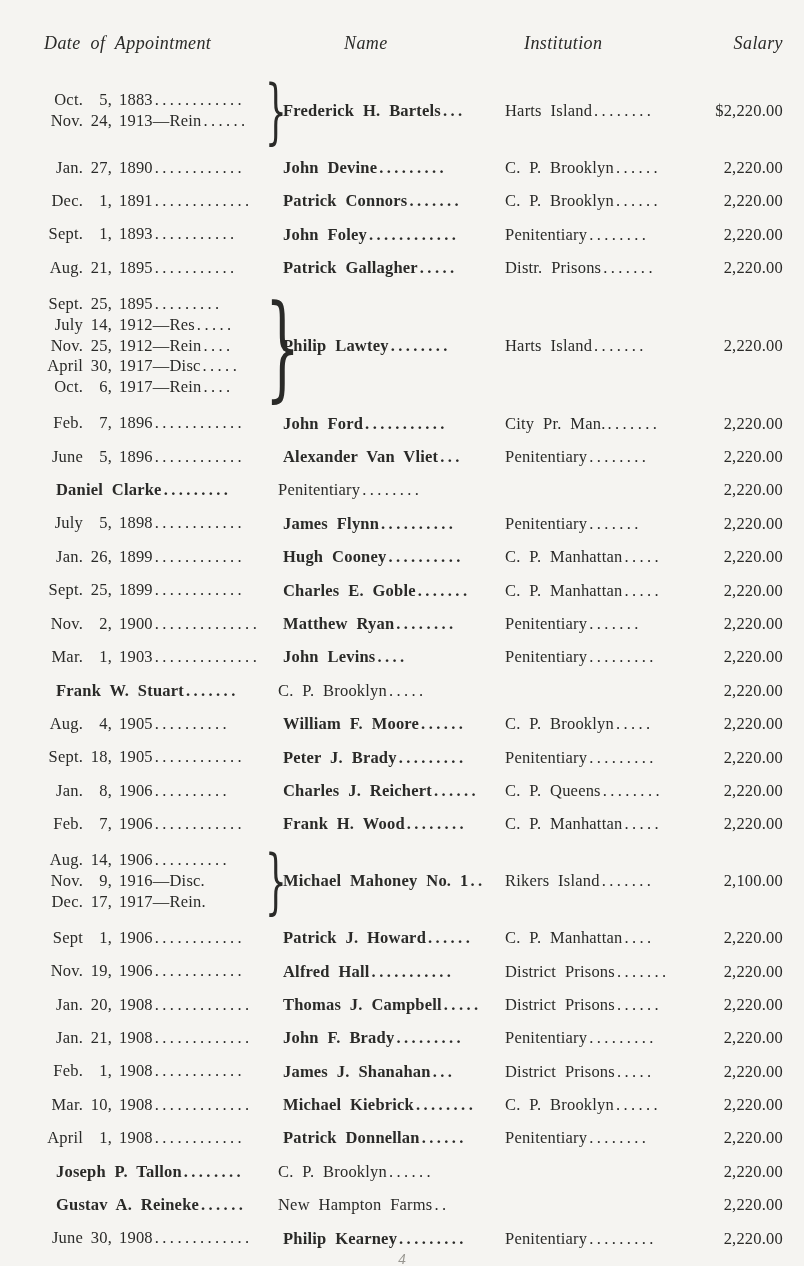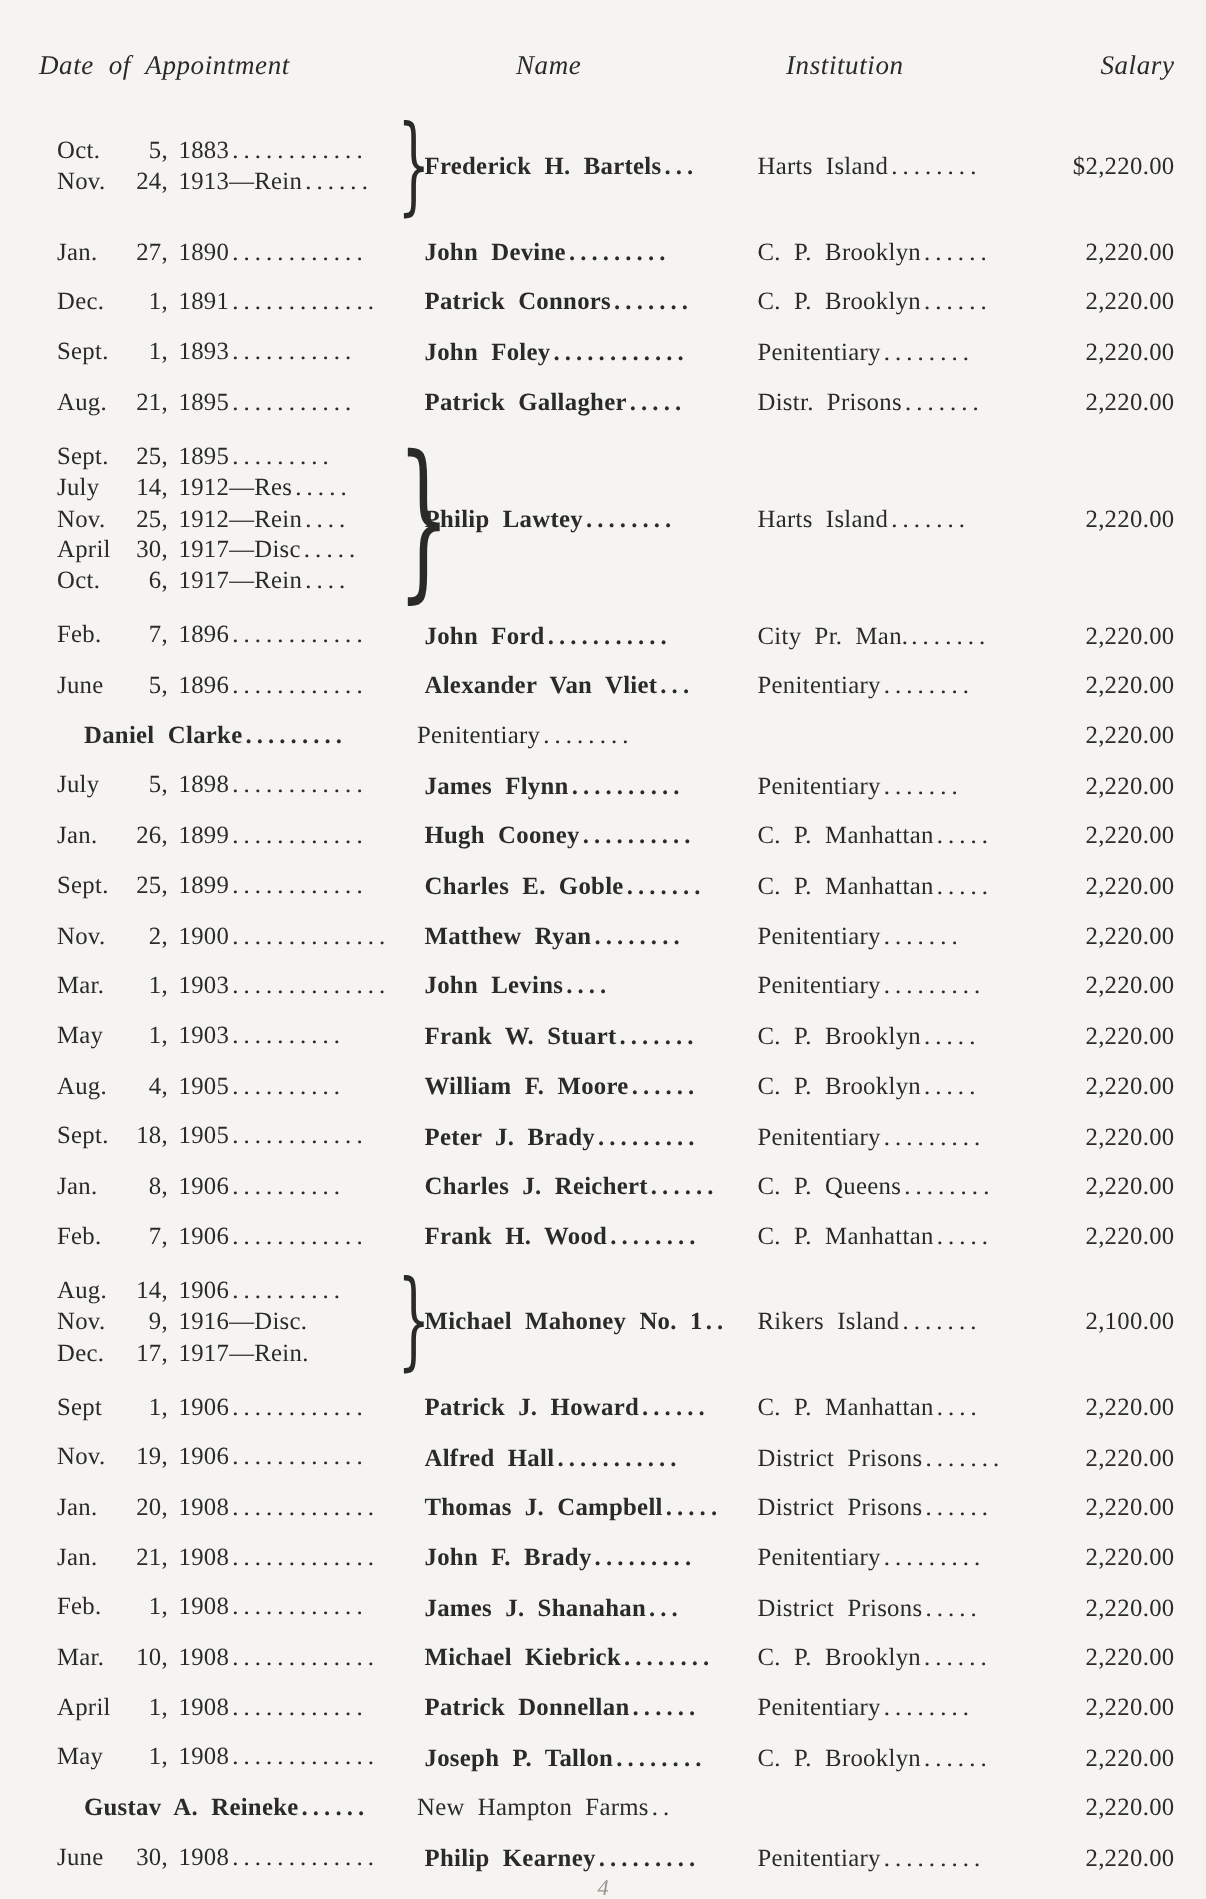--- a/index.html
+++ b/index.html
@@ -4,30 +4,30 @@
 <style>
   html, body { margin: 0; padding: 0; }
   body {
     width: 804px; height: 1266px; position: relative; overflow: hidden;
     font-family: "Liberation Serif", "DejaVu Serif", serif;
     background: #f5f4f1;
   }
   .page { position: absolute; inset: 0; color: #2a2a28; }
   .thead { position: absolute; top: 33px; left: 0; right: 0; font-style: italic; font-size: 18px; }
   .h { position: absolute; white-space: nowrap; letter-spacing: .4px; word-spacing: 5px; }
-  .h-date { left: 26px; }
+  .h-date { left: 44px; }
   .h-name { left: 344px; }
   .h-inst { left: 524px; }
   .h-sal  { right: 21px; }
   .tbody { position: absolute; top: 71px; left: 38px; width: 745px; }
   .row { display: flex; align-items: center; min-height: 33.4px; }
   .row.group { padding: 6px 0; }
   .dates { width: 227px; }
   .date-line { white-space: nowrap; line-height: 20.8px; font-size: 16.5px; letter-spacing: .2px; }
-  .mo { display: inline-block; width: 45px; }
+  .mo { display: inline-block; width: 45px; text-align: right; }
   .dy { display: inline-block; width: 29px; text-align: right; margin-right: 7px; }
   .yr { }
   .bracecol { width: 18px; display: flex; align-items: center; justify-content: flex-start; overflow: visible; }
   .brace { font-family: "DejaVu Serif", serif; line-height: 1; transform: scale(.5, 1.04); transform-origin: left center; font-weight: 400; }
   .cell { white-space: nowrap; overflow: hidden; font-size: 16.5px; word-spacing: 4.5px; letter-spacing: .2px; }
   .name { width: 222px; font-weight: bold; }
   .inst { flex: 1; }
   .salary { width: 92px; text-align: right; overflow: visible; }
   .dots { letter-spacing: 3.4px; margin-left: 2px; }
   .pageno {
@@ -172,23 +172,20 @@
       <div class="row">
     <div class="dates">
           <div class="date-line"><span class="mo">Mar.</span><span class="dy">1,</span><span class="yr">1903</span><span class="dots">..............</span></div>
         </div>
     <div class="bracecol"></div>
     <div class="cell name"><span class="txt">John Levins</span><span class="dots">....</span></div>
     <div class="cell inst"><span class="txt">Penitentiary</span><span class="dots">.........</span></div>
     <div class="cell salary">2,220.00</div>
   </div>
       <div class="row">
-    <div class="dates">
-          <div class="date-line"><span class="mo">May</span><span class="dy">1,</span><span class="yr">1903</span><span class="dots">..........</span></div>
-        </div>
     <div class="bracecol"></div>
     <div class="cell name"><span class="txt">Frank W. Stuart</span><span class="dots">.......</span></div>
     <div class="cell inst"><span class="txt">C. P. Brooklyn</span><span class="dots">.....</span></div>
     <div class="cell salary">2,220.00</div>
   </div>
       <div class="row">
     <div class="dates">
           <div class="date-line"><span class="mo">Aug.</span><span class="dy">4,</span><span class="yr">1905</span><span class="dots">..........</span></div>
         </div>
     <div class="bracecol"></div>
@@ -293,23 +290,20 @@
       <div class="row">
     <div class="dates">
           <div class="date-line"><span class="mo">April</span><span class="dy">1,</span><span class="yr">1908</span><span class="dots">............</span></div>
         </div>
     <div class="bracecol"></div>
     <div class="cell name"><span class="txt">Patrick Donnellan</span><span class="dots">......</span></div>
     <div class="cell inst"><span class="txt">Penitentiary</span><span class="dots">........</span></div>
     <div class="cell salary">2,220.00</div>
   </div>
       <div class="row">
-    <div class="dates">
-          <div class="date-line"><span class="mo">May</span><span class="dy">1,</span><span class="yr">1908</span><span class="dots">.............</span></div>
-        </div>
     <div class="bracecol"></div>
     <div class="cell name"><span class="txt">Joseph P. Tallon</span><span class="dots">........</span></div>
     <div class="cell inst"><span class="txt">C. P. Brooklyn</span><span class="dots">......</span></div>
     <div class="cell salary">2,220.00</div>
   </div>
       <div class="row">
     <div class="bracecol"></div>
     <div class="cell name"><span class="txt">Gustav A. Reineke</span><span class="dots">......</span></div>
     <div class="cell inst"><span class="txt">New Hampton Farms</span><span class="dots">..</span></div>
     <div class="cell salary">2,220.00</div>

